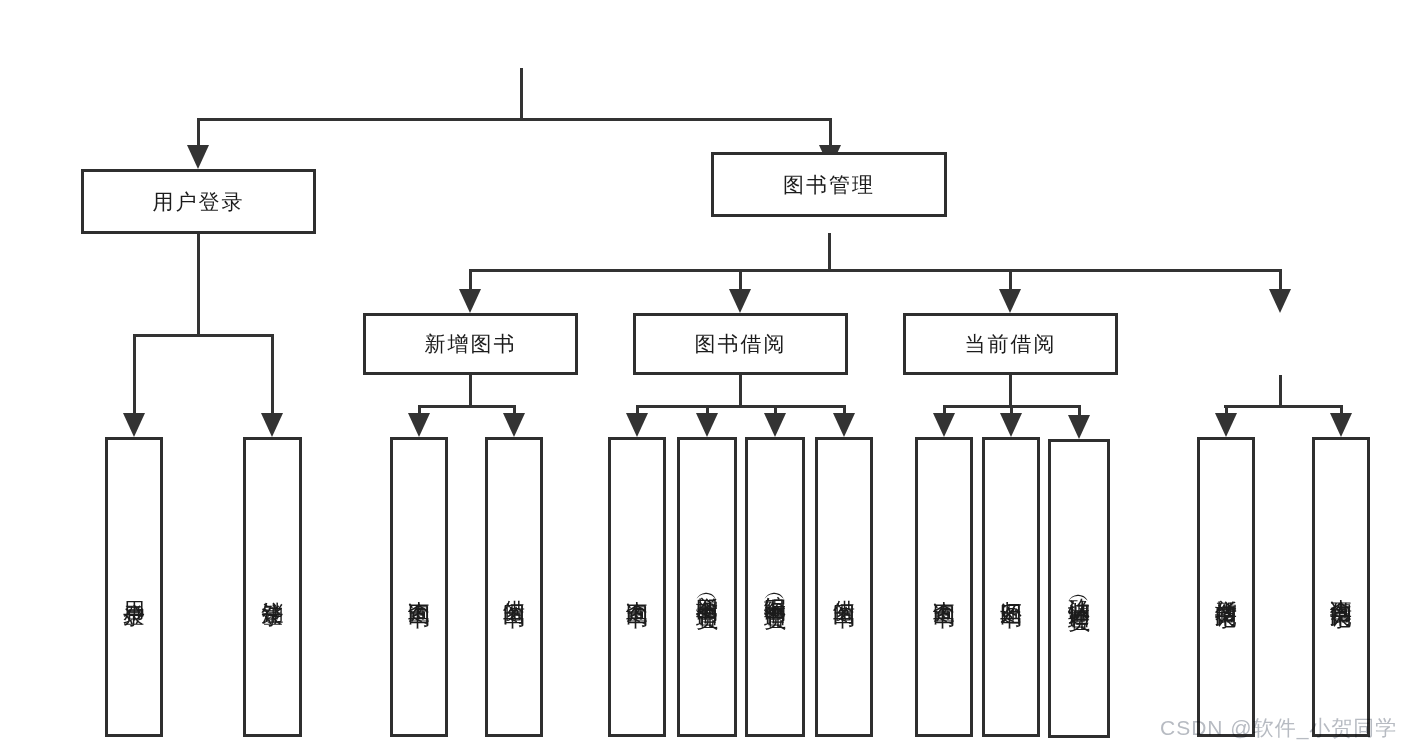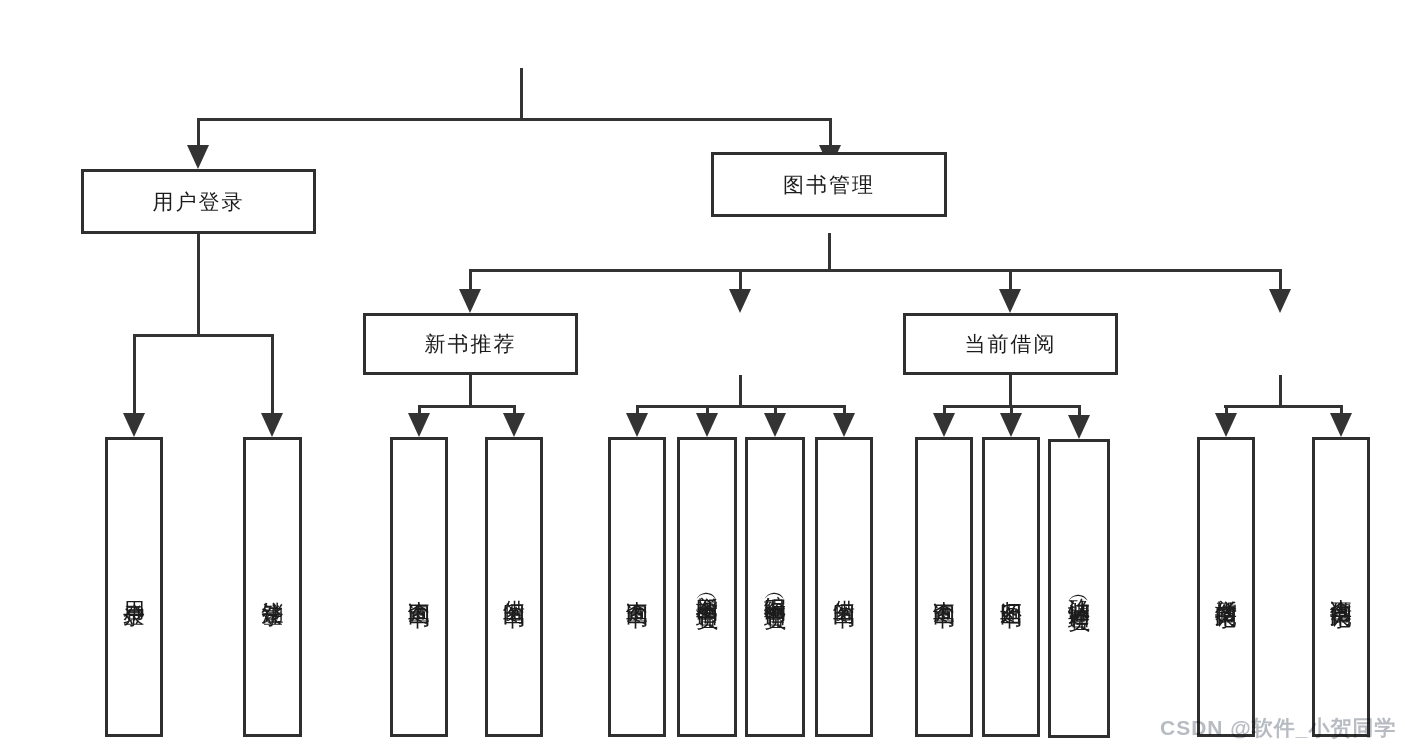--- a/index.html
+++ b/index.html
@@ -38,21 +38,21 @@
   .leaf .lbl{
     writing-mode:vertical-rl;text-orientation:mixed;
     font-size:22px;line-height:1;white-space:normal;
   }
   .ls4{letter-spacing:12px;}
   .ls6{letter-spacing:10px;}
   .ls9{letter-spacing:7px;}
   .watermark{
     position:absolute;left:1160px;top:714px;
     color:var(--wm);font-size:21px;letter-spacing:1px;
-    z-index:30;mix-blend-mode:multiply;white-space:nowrap;font-weight:bold;
+    z-index:30;mix-blend-mode:multiply;white-space:nowrap;
   }
 </style>
 </head>
 <body>
 
 <div class="stage">
 
   <div class="vline" style="left:520px;top:68px;height:52px"></div>
   <div class="hline" style="left:197px;top:118px;width:635px"></div>
   <div class="arrow" style="left:198px;top:118px;height:51px"></div>
@@ -95,21 +95,24 @@
 
 
   <div class="node" style="left:81px;top:169px;width:235px;height:65px">
     <span class="lbl">用户登录</span>
   </div>
   <div class="node" style="left:711px;top:152px;width:236px;height:65px">
     <span class="lbl">图书管理</span>
   </div>
 
   <div class="node" style="left:363px;top:313px;width:215px;height:62px">
-    <span class="lbl">新书推荐</span>
+    <span class="lbl">新增图书</span>
+  </div>
+  <div class="node" style="left:633px;top:313px;width:215px;height:62px">
+    <span class="lbl">图书借阅</span>
   </div>
   <div class="node" style="left:903px;top:313px;width:215px;height:62px">
     <span class="lbl">当前借阅</span>
   </div>
 
   <div class="node leaf" style="left:105px;top:437px;width:58px;height:300px">
     <span class="lbl ls4">用户登录</span>
   </div>
   <div class="node leaf" style="left:243px;top:437px;width:59px;height:300px">
     <span class="lbl ls4">注销登录</span>

